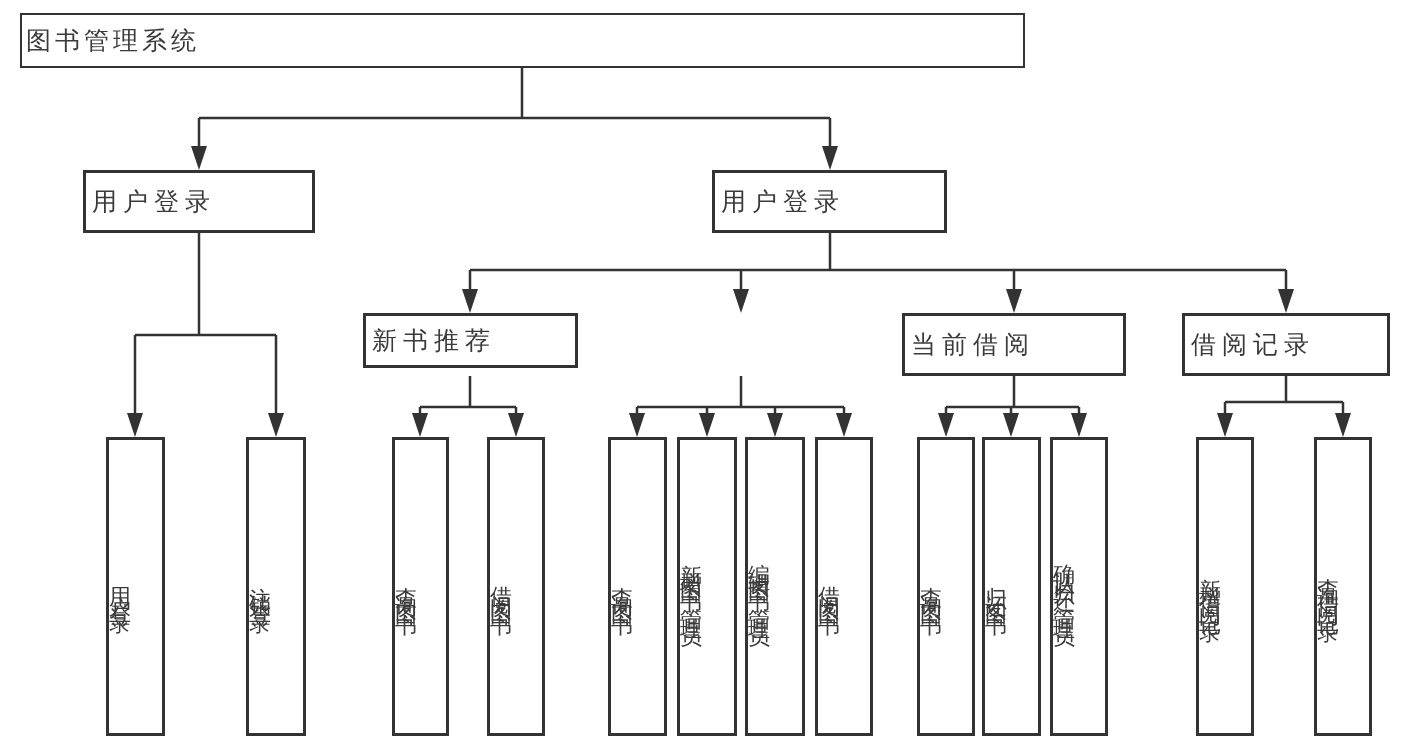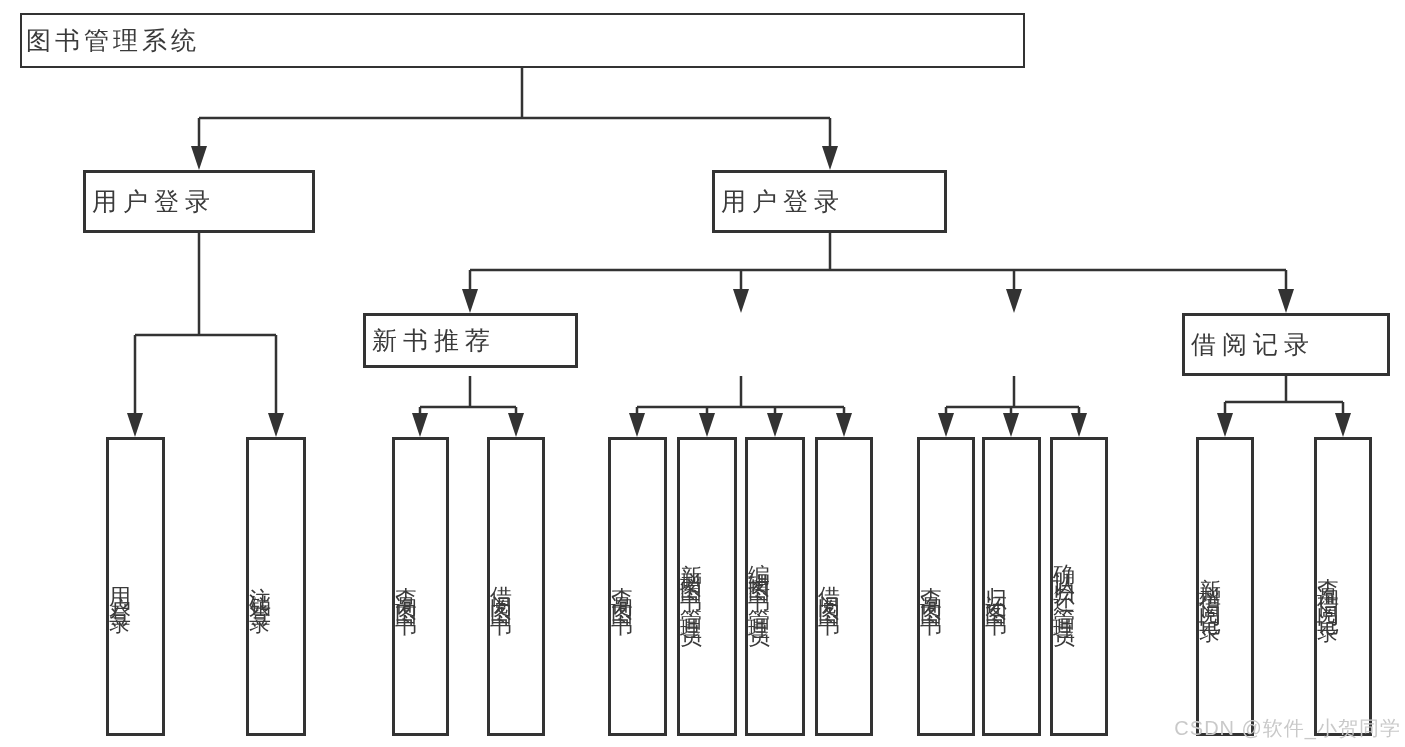--- a/index.html
+++ b/index.html
@@ -103,20 +103,23 @@
   <div class="node branch" style="left:83px; top:170px; width:232px; height:63px;">
     <span>用户登录</span>
   </div>
   <div class="node branch" style="left:712px; top:170px; width:235px; height:63px;">
     <span>用户登录</span>
   </div>
 
   <div class="node branch" style="left:363px; top:313px; width:215px; height:55px;">
     <span>新书推荐</span>
   </div>
+  <div class="node branch" style="left:902px; top:313px; width:224px; height:63px;">
+    <span>当前借阅</span>
+  </div>
   <div class="node branch" style="left:1182px; top:313px; width:208px; height:63px;">
     <span>借阅记录</span>
   </div>
 
   <div class="node leaf" style="left:106px; top:437px; width:59px; height:299px;">
     <span>用户登录</span>
   </div>
   <div class="node leaf" style="left:246px; top:437px; width:60px; height:299px;">
     <span>注销登录</span>
   </div>
@@ -151,15 +154,14 @@
     <span>确认归还（管理员）</span>
   </div>
 
   <div class="node leaf" style="left:1196px; top:437px; width:58px; height:299px;">
     <span>新增借阅记录</span>
   </div>
   <div class="node leaf" style="left:1314px; top:437px; width:58px; height:299px;">
     <span>查询借阅记录</span>
   </div>
 
-  <div class="watermark">CSDN @软件_小贺同学</div>
 
 </div>
 
 </body></html>

